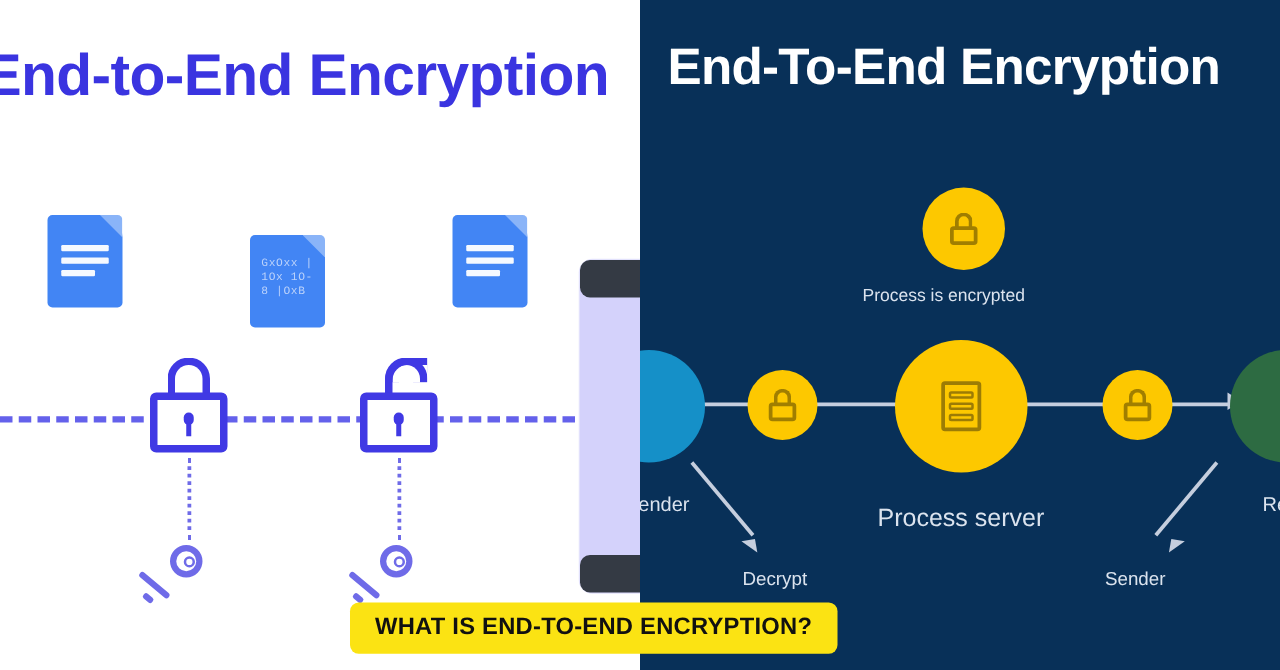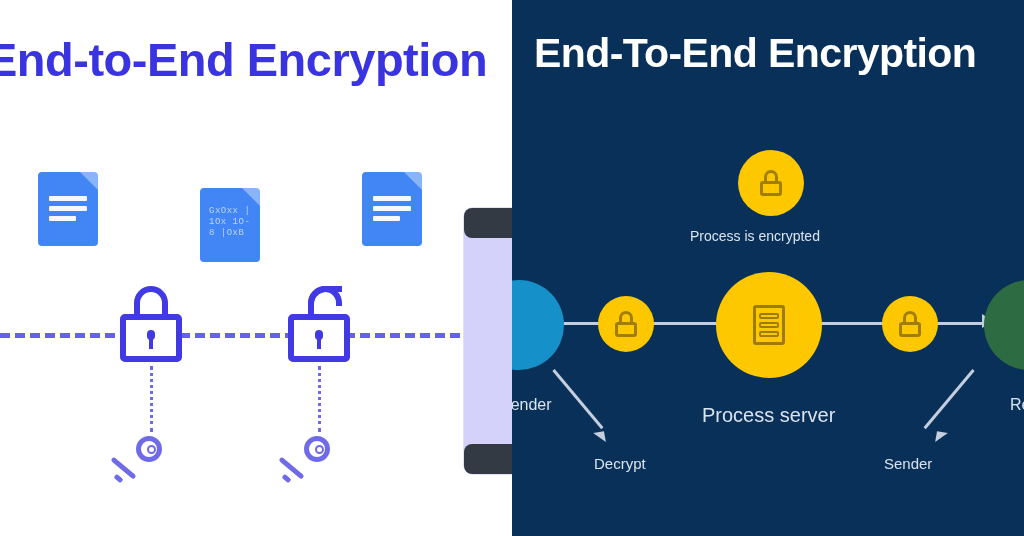--- a/index.html
+++ b/index.html
@@ -508,14 +508,15 @@
 
     <div class="diag-arrow" id="da1"></div>
     <div class="diag-head" id="dh1"></div>
     <div class="r-label" id="lbl-encrypt">Decrypt</div>
 
     <div class="diag-arrow" id="da2"></div>
     <div class="diag-head" id="dh2"></div>
     <div class="r-label" id="lbl-decrypt">Sender</div>
   </div>
 
+  <div class="banner">WHAT IS END-TO-END ENCRYPTION?</div>
 
 </div>
 
 </body></html>

